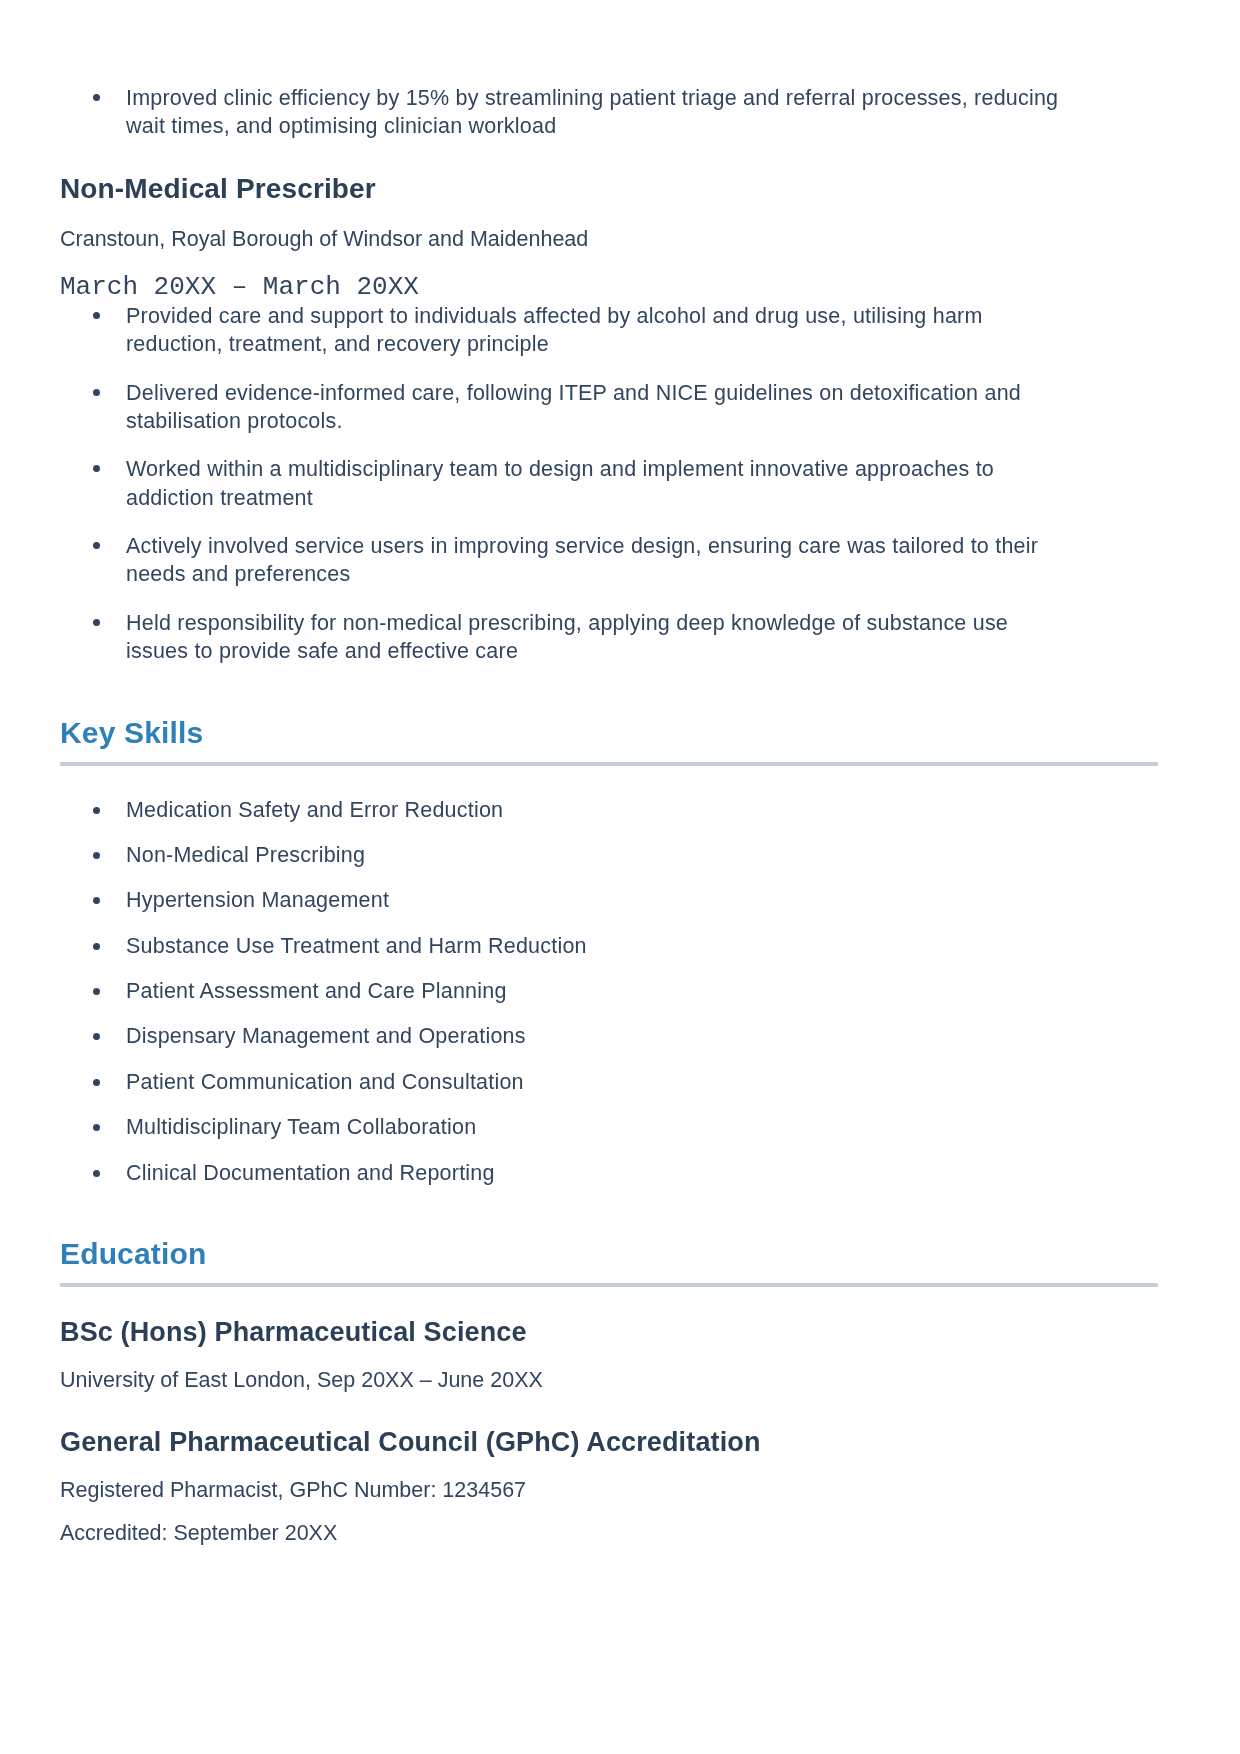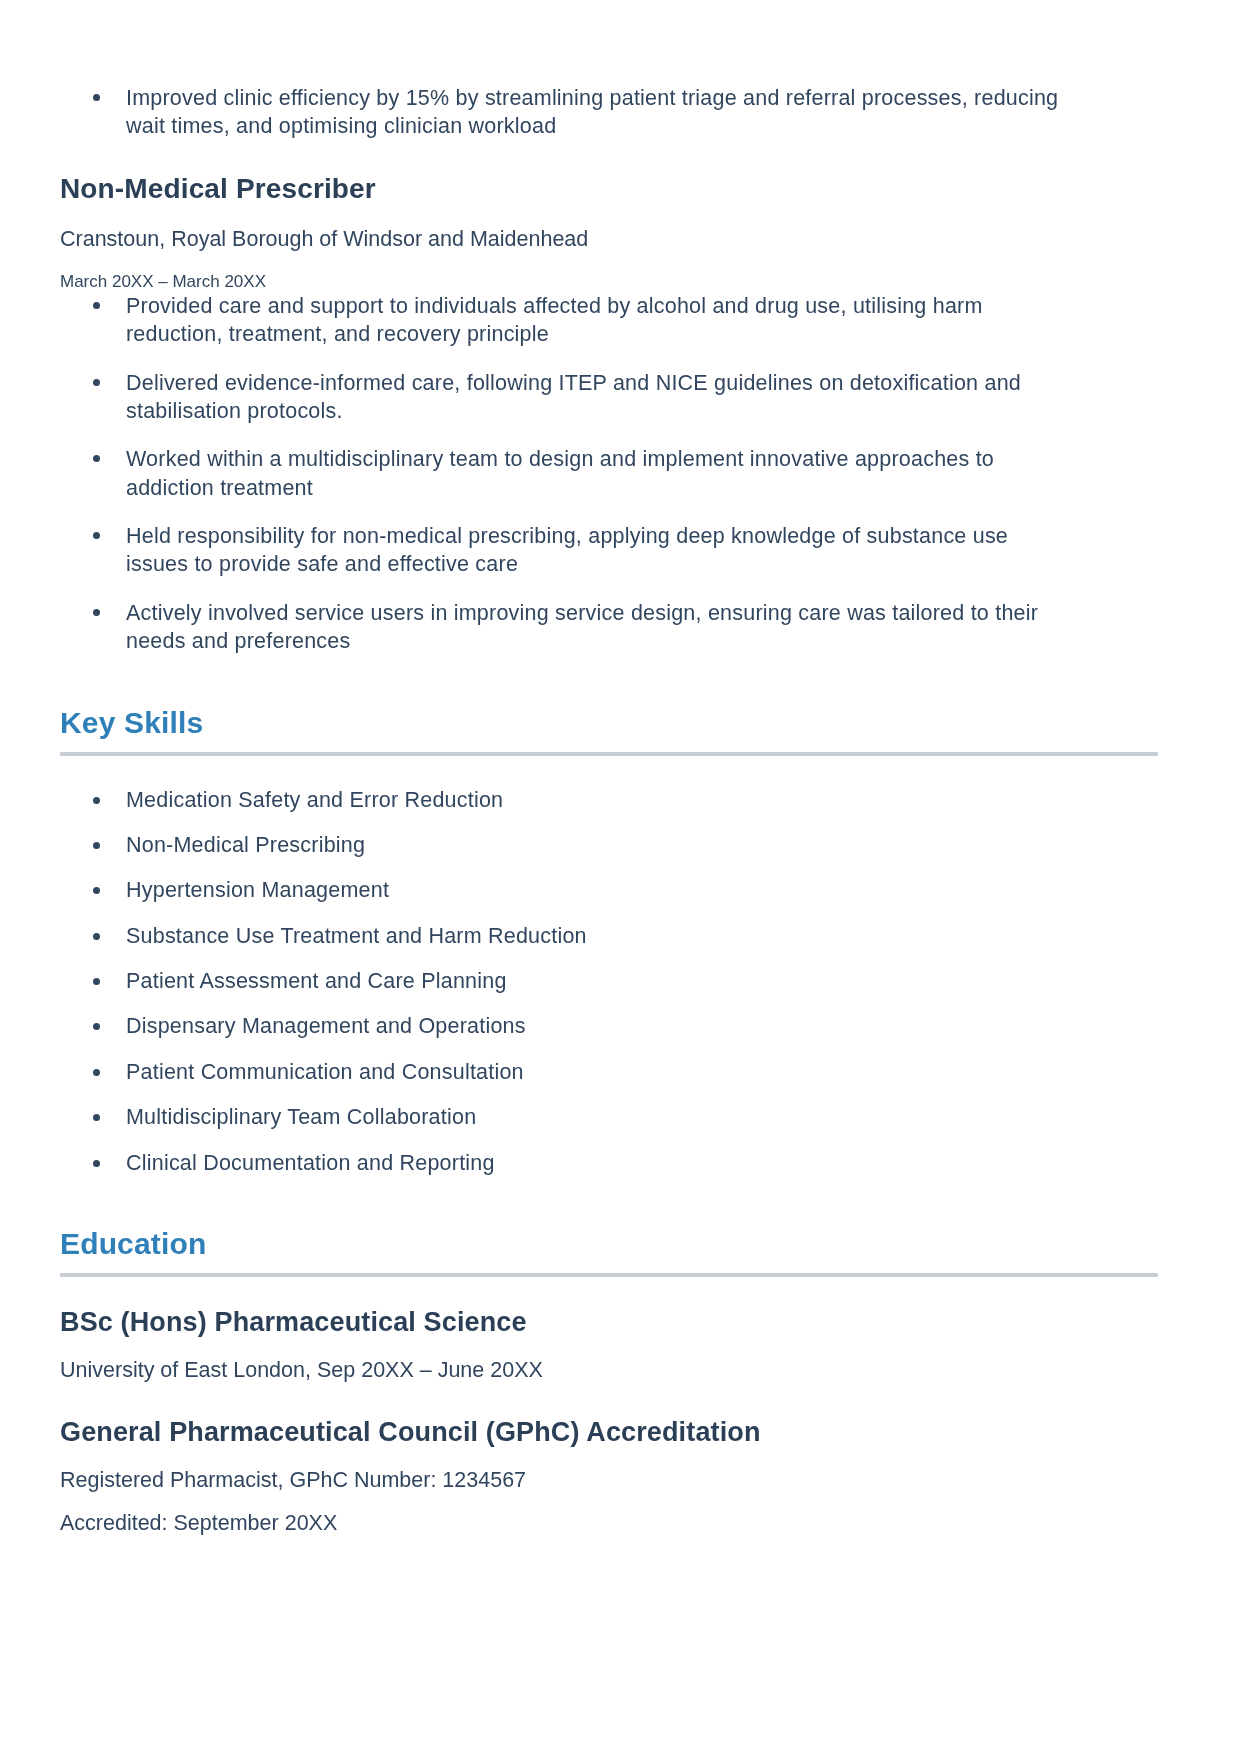--- a/index.html
+++ b/index.html
@@ -71,23 +71,24 @@
     color: #2b3f57;
     margin: 32px 0 0 0;
     letter-spacing: 0.005em;
   }
   .job-meta {
     font-size: 21.5px;
     color: #31465e;
     margin: 22px 0 0 0;
   }
   .job-dates {
-    font-size: 17px;
+    font-size: 26px;
     color: #31465e;
     margin: 20px 0 0 0;
+    font-family: Liberation Mono, monospace;
   }
   .job-bullets-wrap { }
 
   
   .section {
     margin-top: 50px;
   }
   .section-title {
     font-size: 30px;
     font-weight: bold;
@@ -148,25 +149,25 @@
           <li>
             <span class="dot"></span>
             <span>Delivered evidence-informed care, following ITEP and NICE guidelines on detoxification and stabilisation protocols.</span>
           </li>
           <li>
             <span class="dot"></span>
             <span>Worked within a multidisciplinary team to design and implement innovative approaches to addiction treatment</span>
           </li>
           <li>
             <span class="dot"></span>
+            <span>Actively involved service users in improving service design, ensuring care was tailored to their needs and preferences</span>
+          </li>
+          <li>
+            <span class="dot"></span>
             <span>Held responsibility for non-medical prescribing, applying deep knowledge of substance use issues to provide safe and effective care</span>
-          </li>
-          <li>
-            <span class="dot"></span>
-            <span>Actively involved service users in improving service design, ensuring care was tailored to their needs and preferences</span>
           </li>
         </ul>
       </div>
     </div>
 
     <div class="section">
       <h1 class="section-title">Key Skills</h1>
       <div class="section-rule"></div>
       <div class="section-body">
         <ul class="bullets skills-list">

